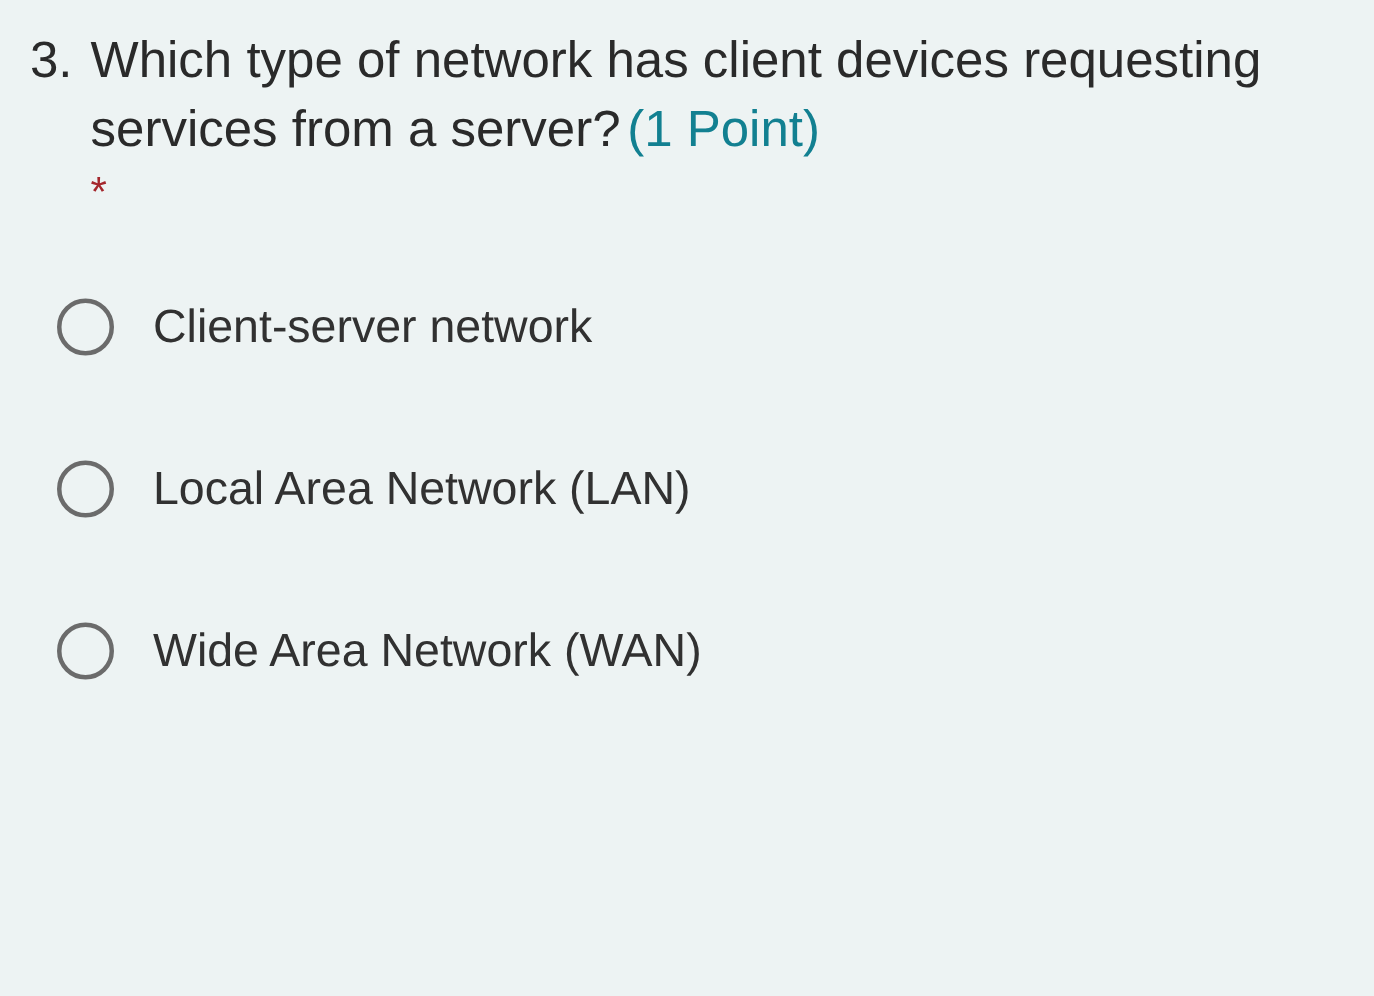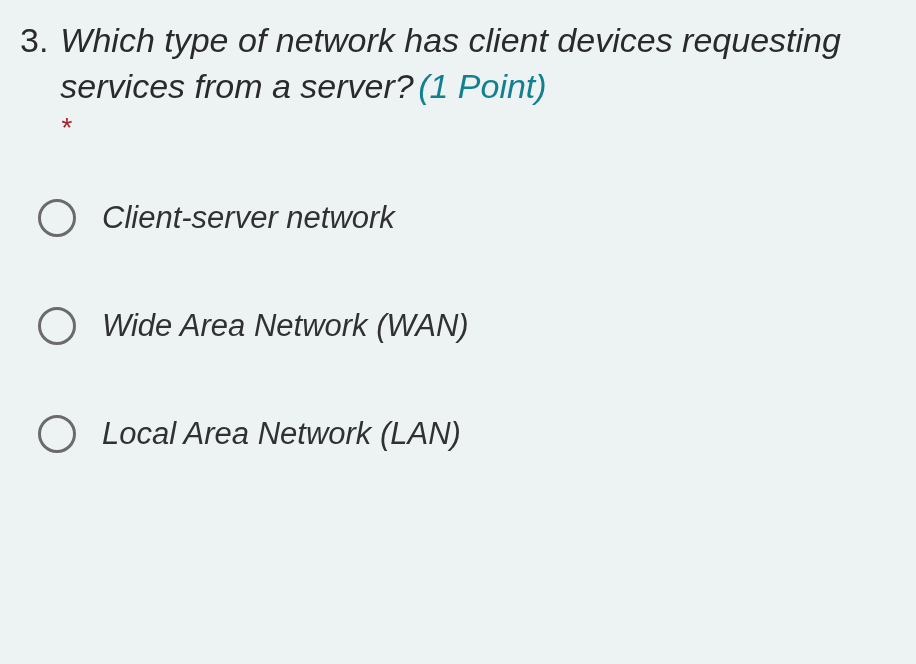--- a/index.html
+++ b/index.html
@@ -19,21 +19,20 @@
       align-items: flex-start;
     }
     .question-number {
       font-size: 34px;
       color: #2a2a2a;
       margin-right: 12px;
       line-height: 1.35;
     }
     .question-text-wrap {
       flex: 1;
-      font-style: italic;
     }
     .question-text {
       font-size: 34px;
       color: #2a2a2a;
       line-height: 1.35;
     }
     .points {
       color: #128091;
       font-size: 34px;
     }
@@ -45,21 +44,20 @@
     }
     .options {
       margin-top: 55px;
       padding-left: 18px;
     }
     .option {
       display: flex;
       align-items: center;
       margin-bottom: 70px;
       cursor: pointer;
-      font-style: italic;
     }
     .radio {
       width: 38px;
       height: 38px;
       border-radius: 50%;
       border: 3px solid #6b6b6b;
       margin-right: 26px;
       flex-shrink: 0;
       position: relative;
       background: transparent;
@@ -95,19 +93,19 @@
   </div>
 </div>
 
 <div class="options">
   <div class="option">
     <div class="radio"></div>
     <div class="option-label">Client-server network</div>
   </div>
   <div class="option">
     <div class="radio"></div>
-    <div class="option-label">Wide Area Network (WAN)</div>
+    <div class="option-label">Local Area Network (LAN)</div>
   </div>
   <div class="option">
     <div class="radio"></div>
-    <div class="option-label">Local Area Network (LAN)</div>
+    <div class="option-label">Wide Area Network (WAN)</div>
   </div>
 </div>
 
 </body></html>

